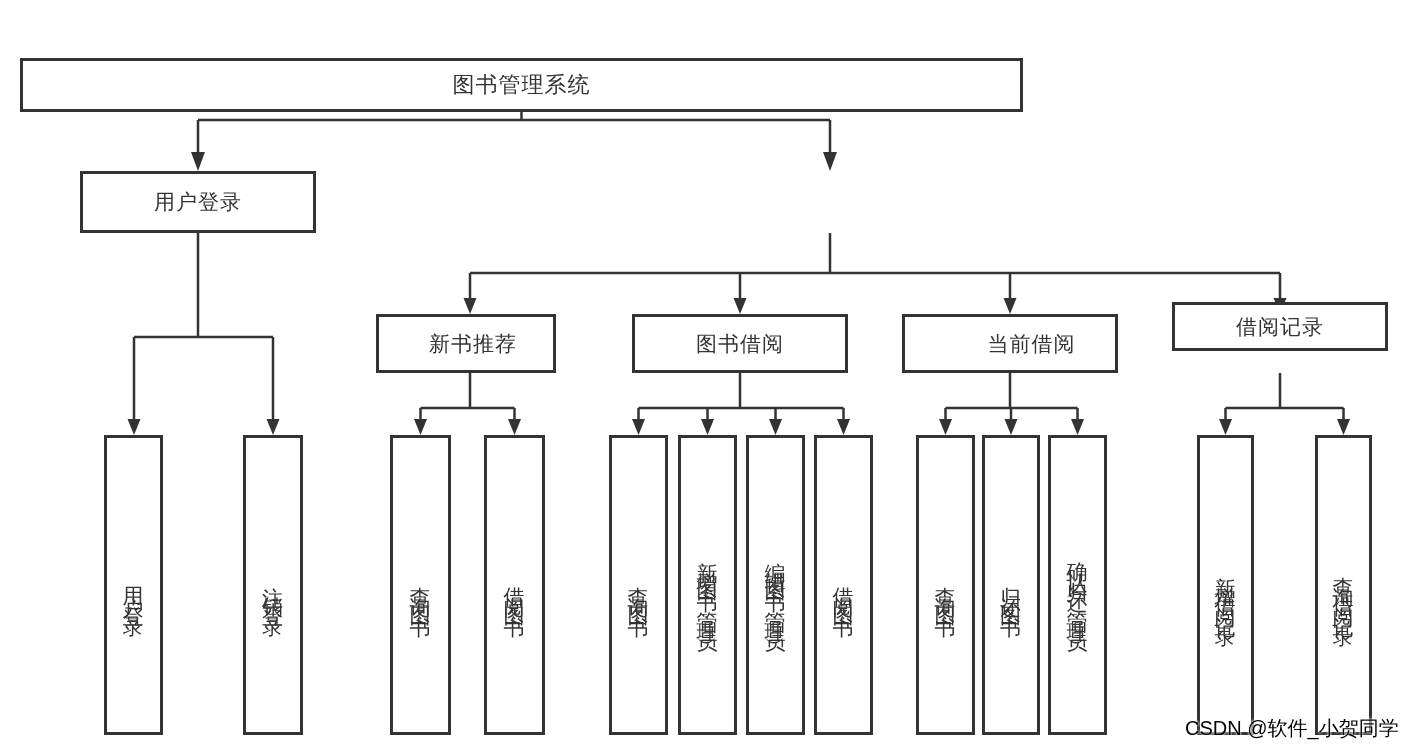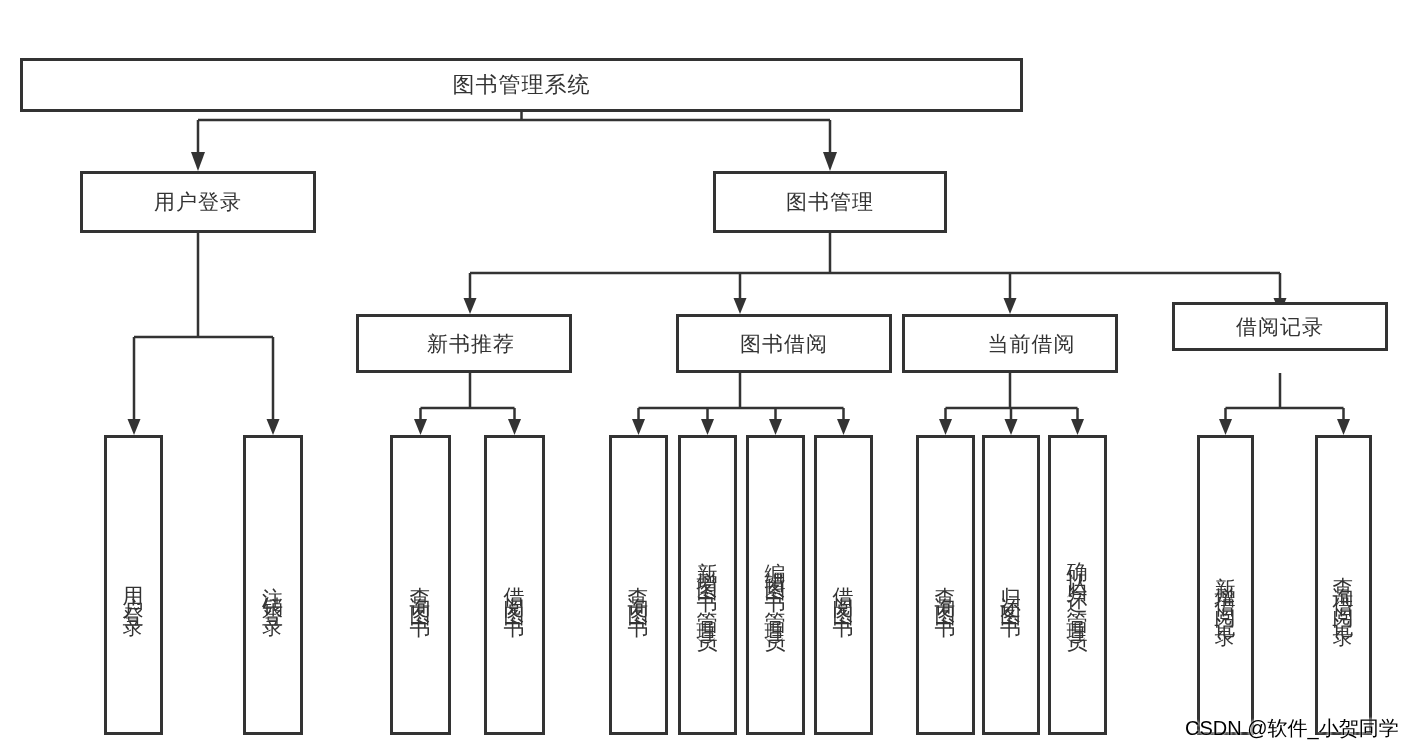--- a/index.html
+++ b/index.html
@@ -92,24 +92,23 @@
       <use href="#ah-sm" x="1011" y="435"></use>
       <use href="#ah-sm" x="1077.5" y="435"></use>
       <use href="#ah-sm" x="1225.5" y="435"></use>
       <use href="#ah-sm" x="1343.5" y="435"></use>
     </g>
   </svg>
 
   <div class="node hnode root-node" style="left:20px;top:14px;width:1003px;height:54px;margin-top:44px;">图书管理系统</div>
 
   <div class="node hnode" style="left:80px;top:171px;width:236px;height:62px;">用户登录</div>
-  <div class="node hnode" style="left:713px;top:171px;width:234px;height:62px;">图书管理</div>
 
-  <div class="node hnode" style="left:356px;top:314px;width:216px;height:59px;padding-left:14px;">新书推荐</div>
-  <div class="node hnode" style="left:632px;top:314px;width:216px;height:59px;margin-left:44px;">图书借阅</div>
+  <div class="node hnode" style="left:376px;top:314px;width:180px;height:59px;padding-left:14px;">新书推荐</div>
+  <div class="node hnode" style="left:632px;top:314px;width:216px;height:59px;">图书借阅</div>
   <div class="node hnode" style="left:902px;top:314px;width:216px;height:59px;padding-left:43px;">当前借阅</div>
   <div class="node hnode" style="left:1172px;top:302px;width:216px;height:49px;">借阅记录</div>
 
   <div class="node vnode" style="left:104px;top:435px;width:59px;height:300px;">用户登录</div>
   <div class="node vnode" style="left:243px;top:435px;width:60px;height:300px;">注销登录</div>
 
   <div class="node vnode" style="left:390px;top:435px;width:61px;height:300px;">查询图书</div>
   <div class="node vnode" style="left:484px;top:435px;width:61px;height:300px;">借阅图书</div>
 
   <div class="node vnode" style="left:609px;top:435px;width:59px;height:300px;">查询图书</div>

